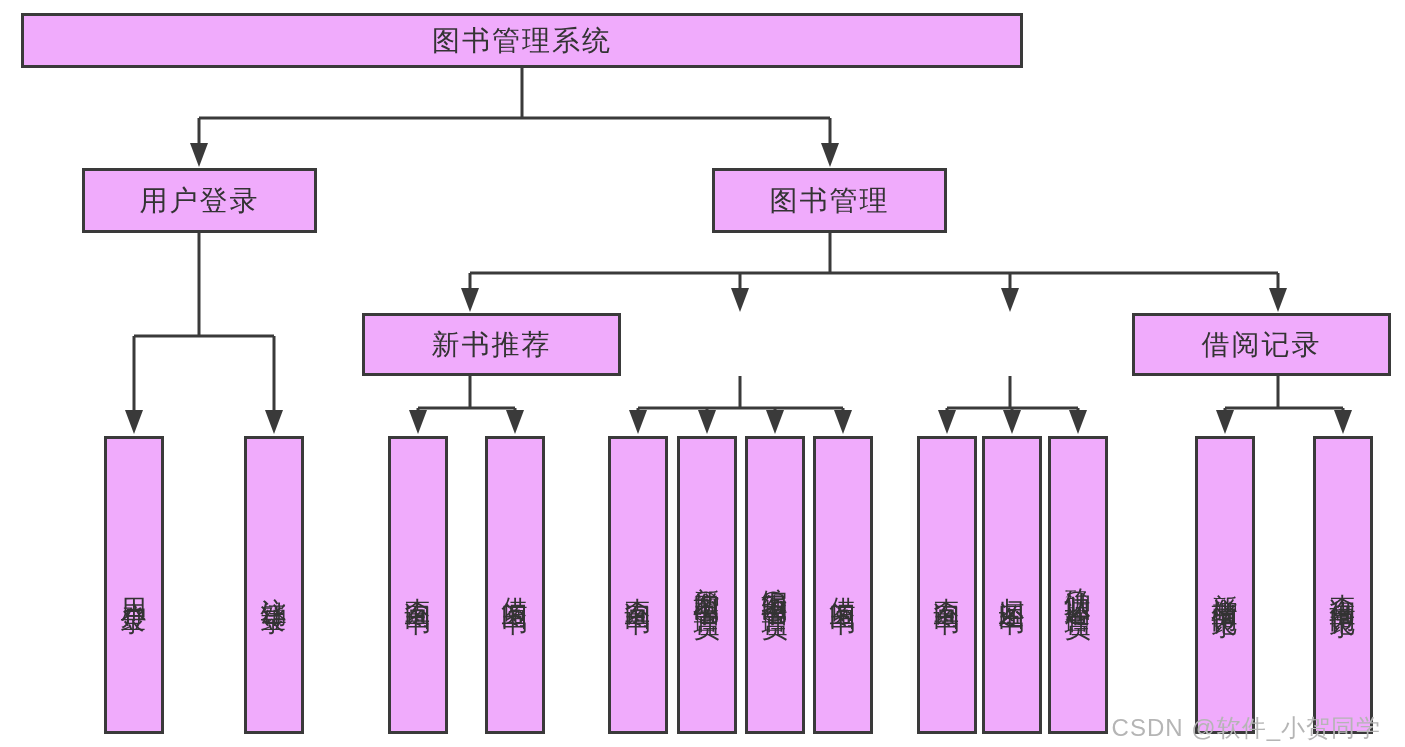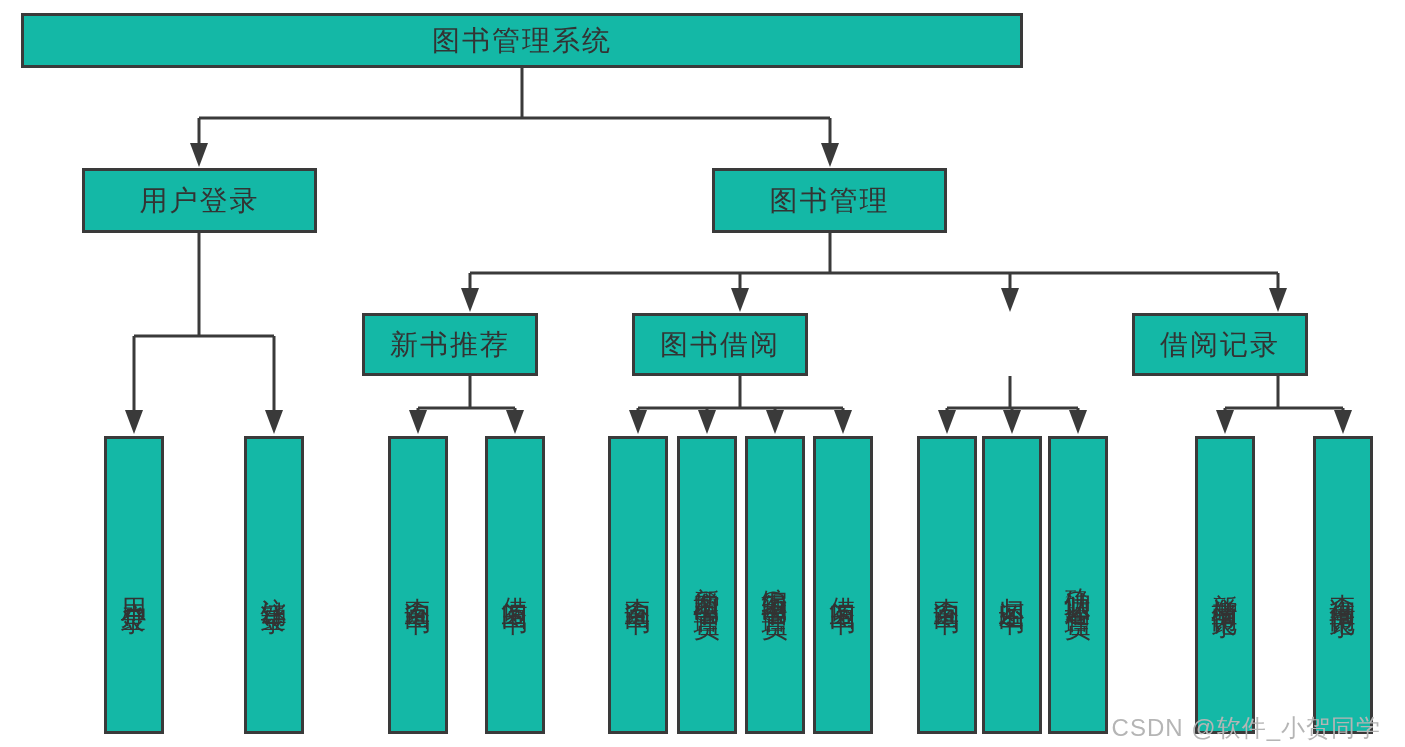--- a/index.html
+++ b/index.html
@@ -18,21 +18,21 @@
   #connectors {
     position: absolute;
     left: 0;
     top: 0;
     z-index: 1;
   }
   .node {
     position: absolute;
     box-sizing: border-box;
     border: 3px solid #3a3a3a;
-    background: #14b8a6;
+    background: #f0abfc;
     display: flex;
     align-items: center;
     justify-content: center;
     z-index: 2;
     color: #333333;
   }
   .hlabel {
     font-size: 28px;
     letter-spacing: 2px;
     white-space: nowrap;
@@ -41,21 +41,21 @@
   .leaf .vtext {
     writing-mode: vertical-rl;
     text-orientation: mixed;
     font-size: 26px;
     letter-spacing: 4px;
     line-height: 1;
     color: #333333;
   }
   .root-box  { left: 21px;  top: 13px;  width: 1002px; height: 55px; }
   .lvl2      { top: 168px; width: 235px; height: 65px; }
-  .lvl3      { top: 313px; width: 176px; height: 63px; }
+  .lvl3      { top: 313px; width: 259px; height: 63px; }
   .leaf      { top: 436px; width: 60px;  height: 298px; }
   #watermark {
     position: absolute;
     right: 24px;
     top: 712px;
     font-size: 24px;
     color: #b5b5b5;
     letter-spacing: 1px;
     white-space: nowrap;
     z-index: 3;
@@ -118,23 +118,20 @@
   <div class="node lvl2" style="left:82px">
     <span class="hlabel">用户登录</span>
   </div>
   <div class="node lvl2" style="left:712px">
     <span class="hlabel">图书管理</span>
   </div>
 
   <div class="node lvl3" style="left:362px">
     <span class="hlabel">新书推荐</span>
   </div>
-  <div class="node lvl3" style="left:632px">
-    <span class="hlabel">图书借阅</span>
-  </div>
   <div class="node lvl3" style="left:1132px">
     <span class="hlabel">借阅记录</span>
   </div>
 
   <div class="node leaf" style="left:104px">
     <span class="vtext">用户登录</span>
   </div>
   <div class="node leaf" style="left:244px">
     <span class="vtext">注销登录</span>
   </div>

